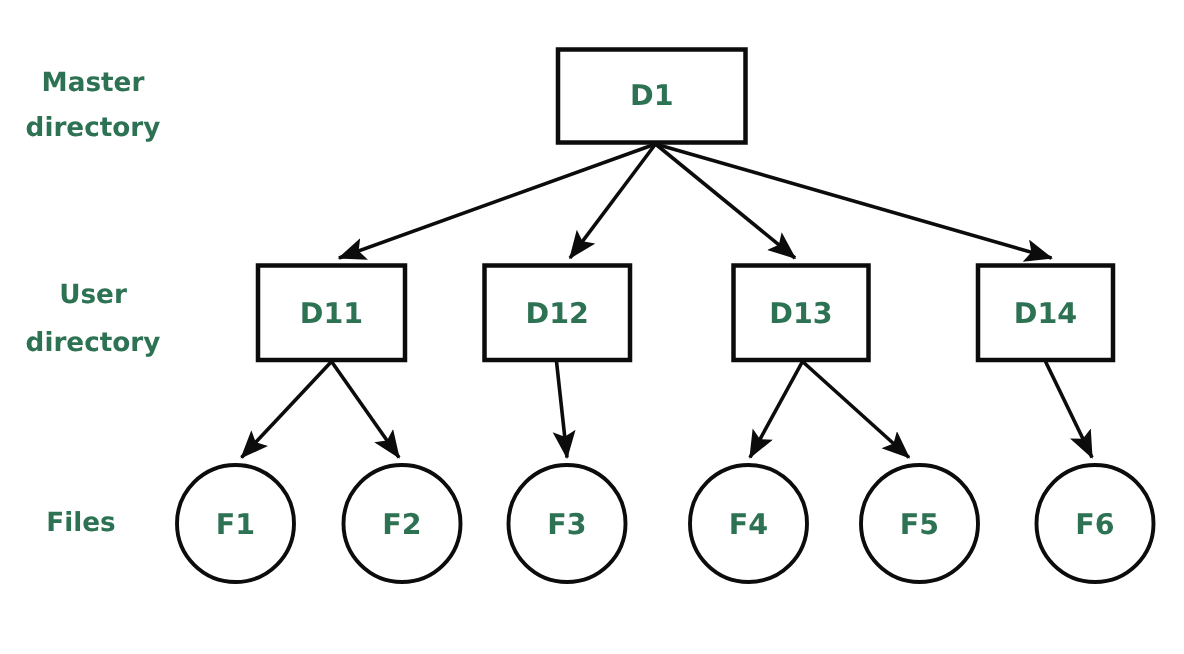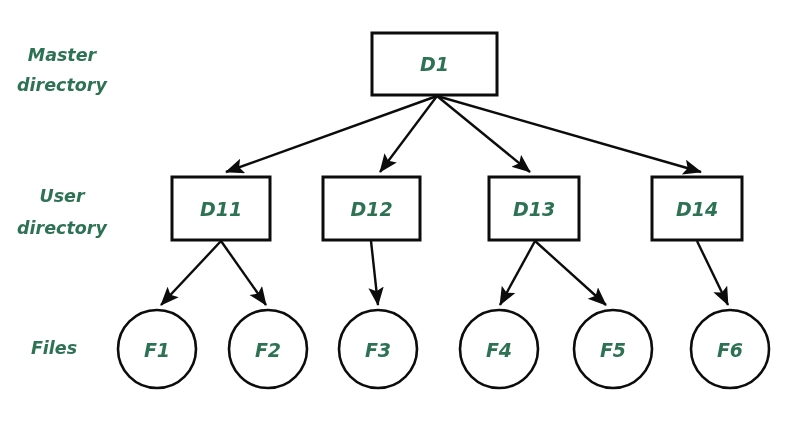--- a/index.html
+++ b/index.html
@@ -10,21 +10,20 @@
   }
   body {
     font-family: "DejaVu Sans", sans-serif;
   }
   #diagram-root {
     position: relative;
     width: 789px;
     height: 436px;
     background: #ffffff;
     overflow: hidden;
-    font-style: italic;
   }
   #diagram-svg {
     position: absolute;
     left: 0;
     top: 0;
     width: 789px;
     height: 436px;
     display: block;
   }
   .row-label {

